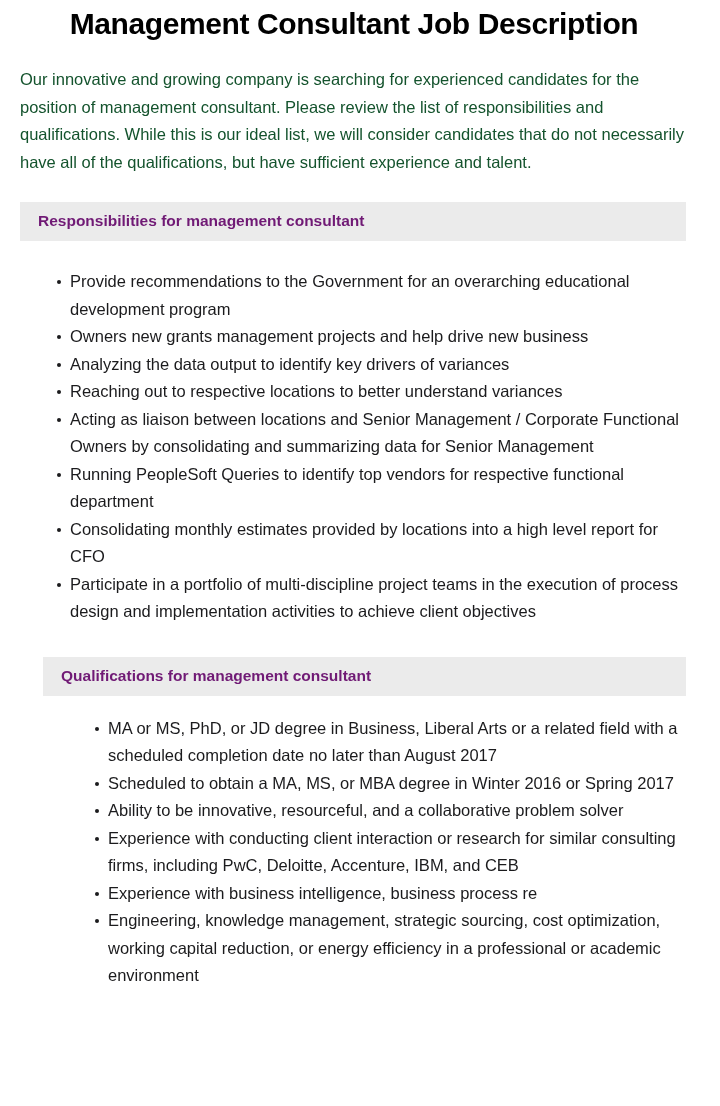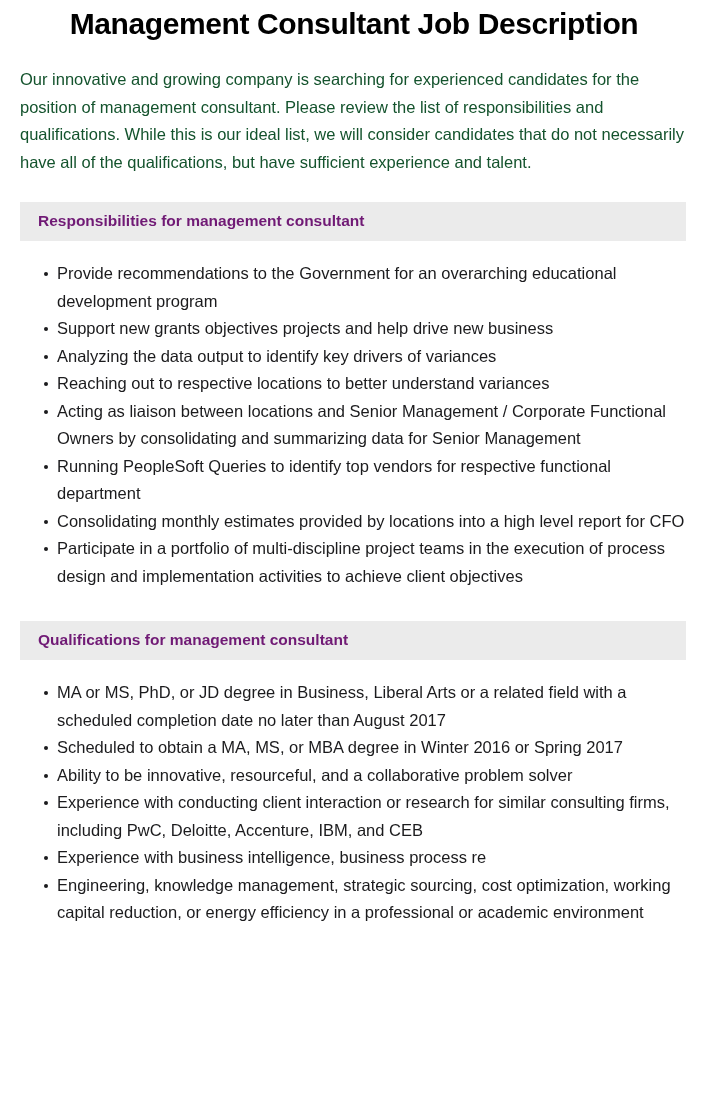--- a/index.html
+++ b/index.html
@@ -78,44 +78,47 @@
     position: absolute;
     left: 0;
     top: 12px;
     width: 4px;
     height: 4px;
     border-radius: 50%;
     background: #1b1b1d;
   }
 
   .section-responsibilities .bullet-list {
-    padding-top: 19px;
+    padding-top: 27px;
+    margin-left: 13px;
   }
   .section-qualifications .bullet-list {
     padding-top: 19px;
     padding-right: 30px;
+    margin-left: 28px;
   }
   .section-qualifications {
     margin-top: 31px;
+    padding-left: 23px;
   }
 </style>
 </head>
 <body>
 
 <div class="page">
 
   <h1 class="doc-title">Management Consultant Job Description</h1>
 
   <p class="intro">Our innovative and growing company is searching for experienced candidates for the position of management consultant. Please review the list of responsibilities and qualifications. While this is our ideal list, we will consider candidates that do not necessarily have all of the qualifications, but have sufficient experience and talent.</p>
 
   <section class="section section-responsibilities">
     <div class="section-header">Responsibilities for management consultant</div>
     <ul class="bullet-list">
         <li>Provide recommendations to the Government for an overarching educational development program</li>
-        <li>Support new grants objectives projects and help drive new business</li>
+        <li>Owners new grants management projects and help drive new business</li>
         <li>Analyzing the data output to identify key drivers of variances</li>
         <li>Reaching out to respective locations to better understand variances</li>
         <li>Acting as liaison between locations and Senior Management / Corporate Functional Owners by consolidating and summarizing data for Senior Management</li>
         <li>Running PeopleSoft Queries to identify top vendors for respective functional department</li>
         <li>Consolidating monthly estimates provided by locations into a high level report for CFO</li>
         <li>Participate in a portfolio of multi-discipline project teams in the execution of process design and implementation activities to achieve client objectives</li>
       </ul>
   </section>
 
   <section class="section section-qualifications">

